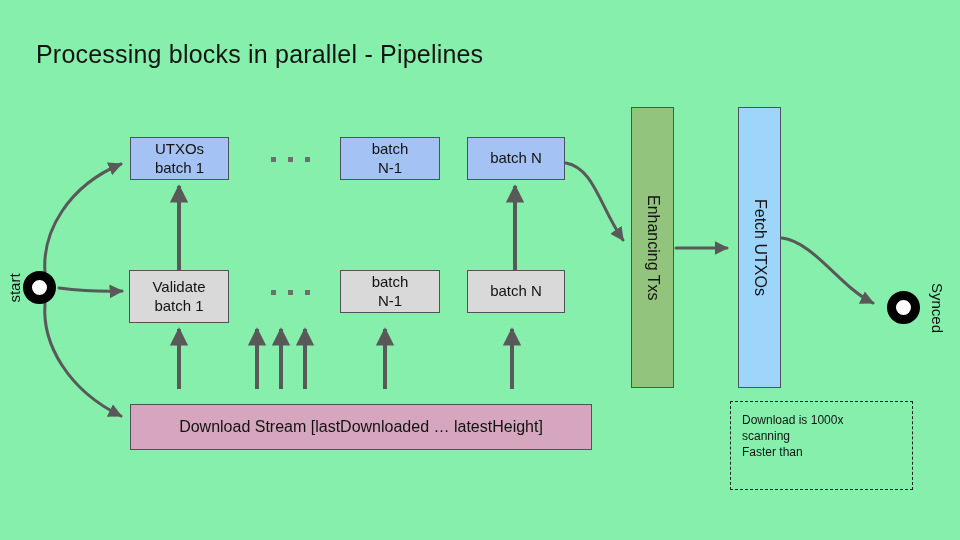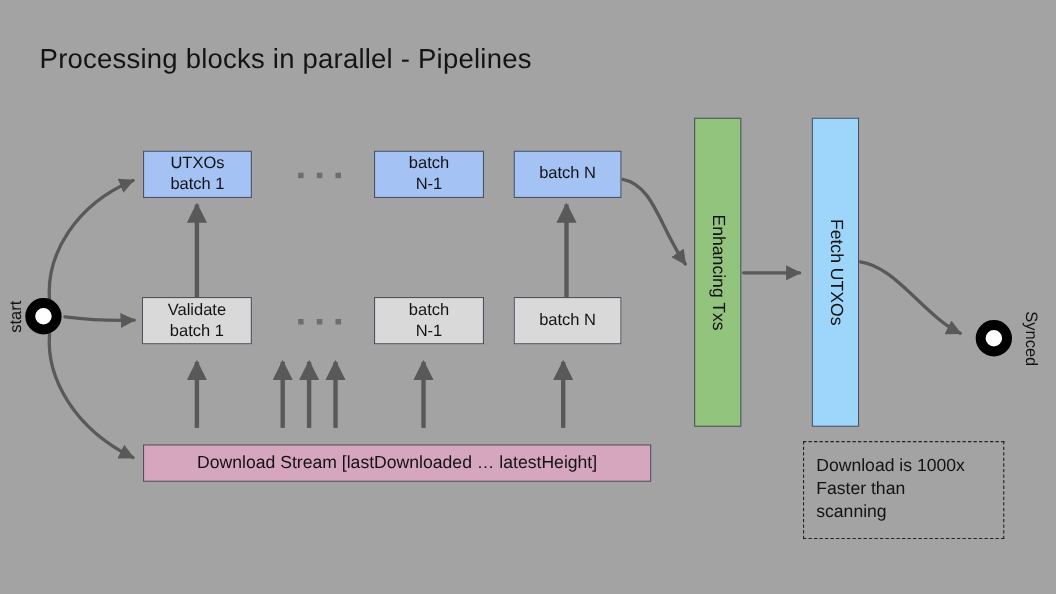--- a/index.html
+++ b/index.html
@@ -1,17 +1,17 @@
 <!DOCTYPE html>
 <html><head>
 <meta charset="utf-8">
 <style>
   html,body{margin:0;padding:0;background:#fff;}
   #canvas{
-    position:relative;width:960px;height:540px;overflow:hidden;background:#a3a3a3;
+    position:relative;width:960px;height:540px;overflow:hidden;background:#86efac;
     font-family:"Liberation Sans",sans-serif;color:#111;
   }
   #wires{position:absolute;left:0;top:0;width:960px;height:540px;}
   .title{
     position:absolute;left:36px;top:40px;font-size:25px;letter-spacing:.2px;color:#141414;
   }
   .node{
     position:absolute;box-sizing:border-box;border:1.6px solid #4d525c;
     display:flex;flex-direction:column;align-items:center;justify-content:center;
     font-size:15px;line-height:1.25;text-align:center;color:#131313;
@@ -33,21 +33,21 @@
   .rot-label{
     position:absolute;width:60px;height:20px;display:flex;align-items:center;justify-content:center;
     font-size:15px;color:#111;white-space:nowrap;
   }
   .rot-ccw{transform:rotate(-90deg);}
   .rot-cw{transform:rotate(90deg);}
   .dots{position:absolute;display:flex;gap:12px;}
   .dots i{width:5px;height:5px;background:#6e6e6e;display:block;}
   .note{
     position:absolute;left:730px;top:401px;width:183px;height:89px;box-sizing:border-box;
-    border:1.2px dashed #222;font-size:16px;line-height:1.32;padding:11px 8px 0 11px;color:#131313;
+    border:1.2px dashed #222;font-size:12px;line-height:1.32;padding:11px 8px 0 11px;color:#131313;
   }
   .caption{
     position:absolute;left:126px;top:482px;width:500px;text-align:center;font-size:16px;color:#131313;
   }
 </style>
 </head>
 <body>
 
 <div id="canvas">
 
@@ -89,53 +89,53 @@
       <i></i>
     </div>
   <div class="node blue" style="left:340px;top:137px;width:100px;height:43px;">
     <span>batch</span>
     <span>N-1</span>
   </div>
   <div class="node blue" style="left:467px;top:137px;width:98px;height:43px;">
     <span>batch N</span>
   </div>
 
-  <div class="node gray" style="left:129px;top:270px;width:100px;height:43px;text-align:center;">
+  <div class="node gray" style="left:129px;top:270px;width:100px;height:53px;text-align:center;">
     <span>Validate</span>
     <span>batch 1</span>
   </div>
   <div class="dots" style="left:271px;top:290px;">
       <i></i>
       <i></i>
       <i></i>
     </div>
   <div class="node gray" style="left:340px;top:270px;width:100px;height:43px;">
     <span>batch</span>
     <span>N-1</span>
   </div>
   <div class="node gray" style="left:467px;top:270px;width:98px;height:43px;">
     <span>batch N</span>
   </div>
 
-  <div class="node pink" style="left:130px;top:404px;width:462px;height:34px;">
+  <div class="node pink" style="left:130px;top:404px;width:462px;height:46px;">
     <span>Download Stream [lastDownloaded … latestHeight]</span>
   </div>
 
   <div class="vbar green" style="left:631px;top:107px;width:43px;height:281px;">
     <span>Enhancing Txs</span>
   </div>
   <div class="vbar sky" style="left:738px;top:107px;width:43px;height:281px;">
     <span>Fetch UTXOs</span>
   </div>
 
   <div class="ring" style="left:23px;top:271px;"></div>
   <div class="rot-label rot-ccw" style="left:-16px;top:278px;">start</div>
   <div class="ring" style="left:887px;top:291px;"></div>
   <div class="rot-label rot-cw" style="left:908px;top:298px;">Synced</div>
 
   <div class="note">
     <div>Download is 1000x</div>
+    <div>scanning</div>
     <div>Faster than</div>
-    <div>scanning</div>
   </div>
 
 
 </div>
 
 </body></html>

